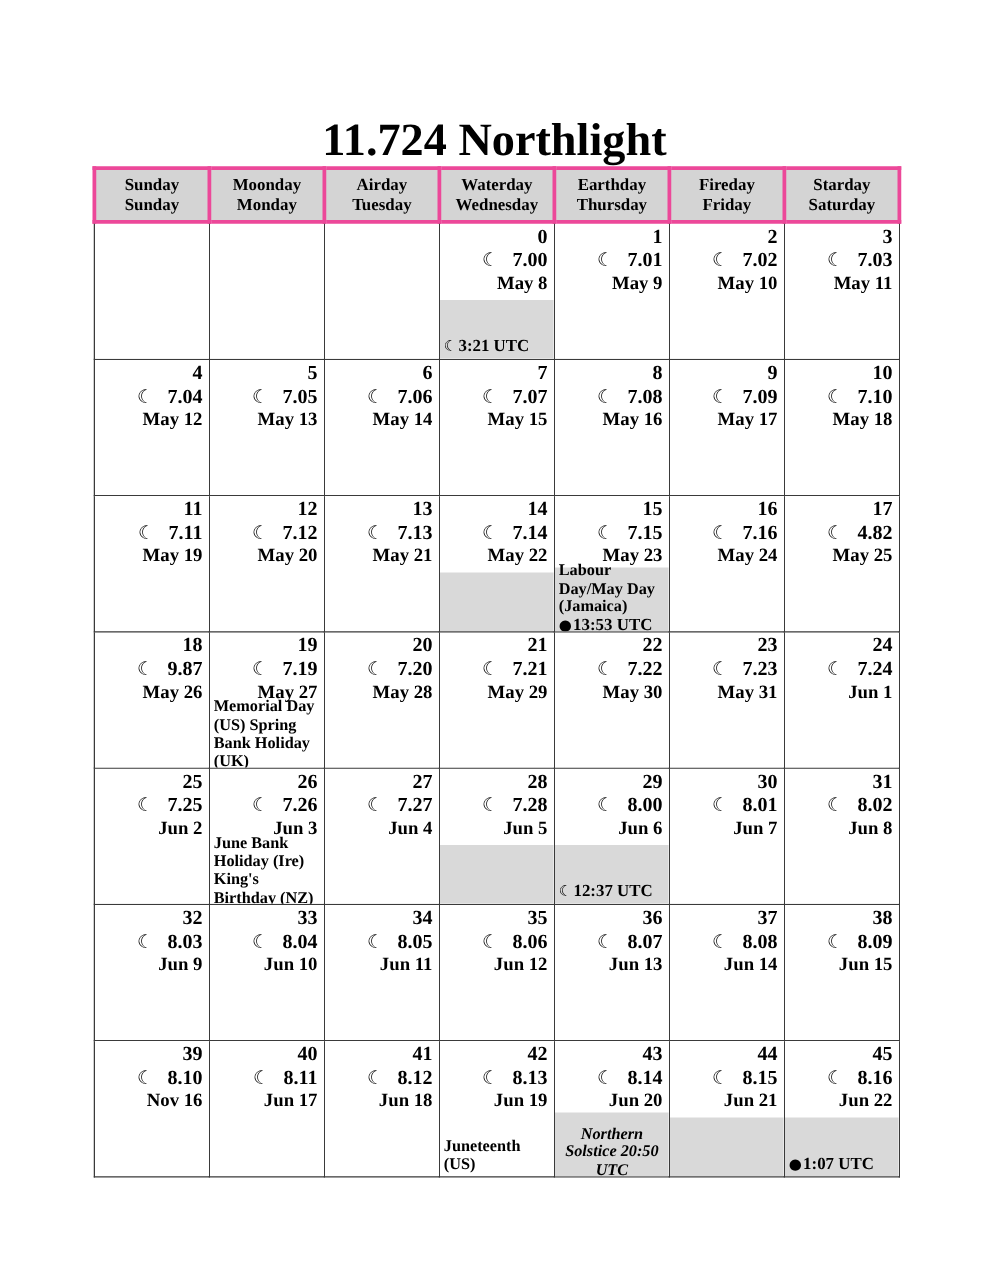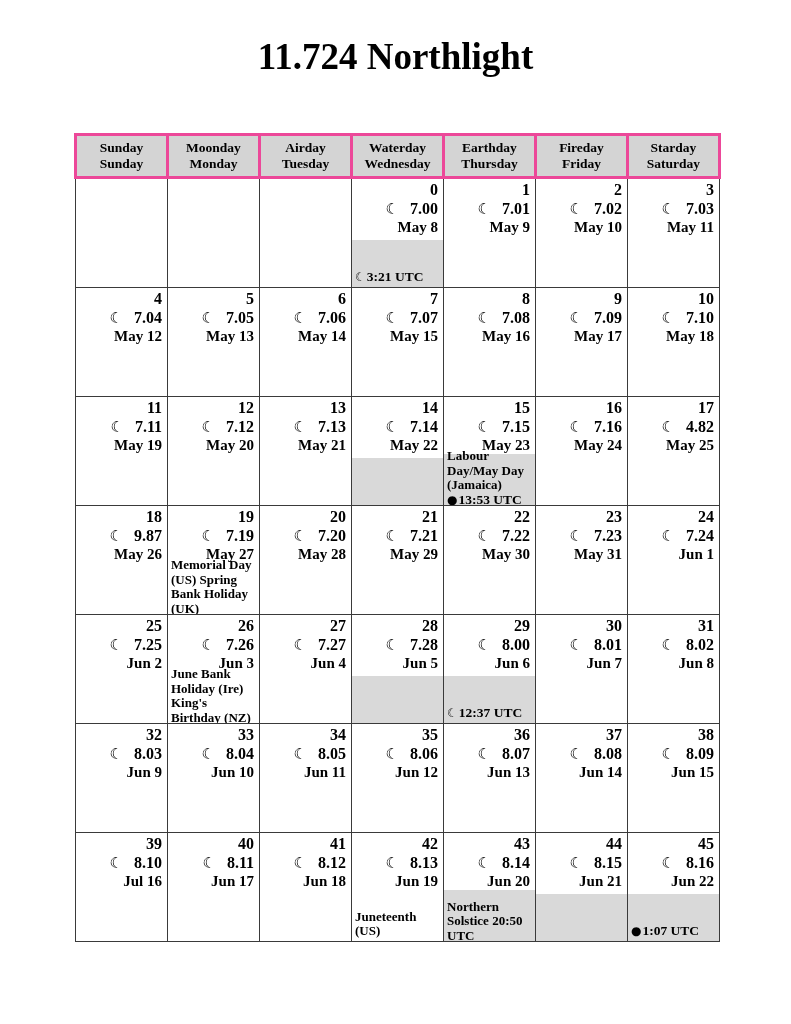--- a/index.html
+++ b/index.html
@@ -19,21 +19,21 @@
     width: 791px;
     height: 1024px;
     box-sizing: border-box;
   }
   .title {
     text-align: center;
     font-size: 37px;
     font-weight: bold;
     letter-spacing: 0px;
     margin: 0;
-    padding-top: 38px;
+    padding-top: 94px;
     line-height: 1.0;
     font-family: "Liberation Serif", "DejaVu Serif", serif;
   }
   .cal-wrap {
     position: absolute;
     left: 74px;
     top: 133px;
     width: 644px;
   }
   table.calendar {
@@ -106,21 +106,21 @@
   .event-block.shaded { background: #d9d9d9; }
   .event-block.fill { flex: 0 0 47px; }
   .event-block.fill-tall { flex: 0 0 55px; }
   .ev-name {
     font-size: 13px;
     font-weight: bold;
     line-height: 1.12;
     text-align: left;
     font-family: "Liberation Serif", "DejaVu Serif", serif;
   }
-  .ev-name.center { text-align: left; }
+  .ev-name.center { text-align: center; font-style: italic; }
   .ev-phase {
     font-size: 13px;
     font-weight: bold;
     white-space: nowrap;
     text-align: left;
     display: flex;
     align-items: baseline;
     gap: 1px;
   }
   .ev-phase .pglyph {
@@ -700,21 +700,21 @@
           </tr>
           <tr>
             <td class="day">
               <div class="day-inner">
                 <div class="top-block">
                   <span class="daynum">39</span>
                   <span class="mline">
                     <span class="moon-glyph">☾</span>
                     <span>8.10</span>
                   </span>
-                  <span class="greg">Jul 16</span>
+                  <span class="greg">Nov 16</span>
                 </div>
               </div>
             </td>
             <td class="day">
               <div class="day-inner">
                 <div class="top-block">
                   <span class="daynum">40</span>
                   <span class="mline">
                     <span class="moon-glyph">☾</span>
                     <span>8.11</span>

